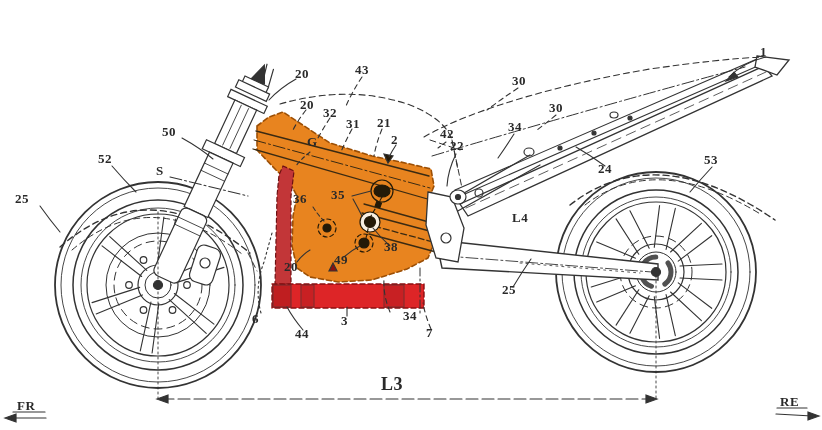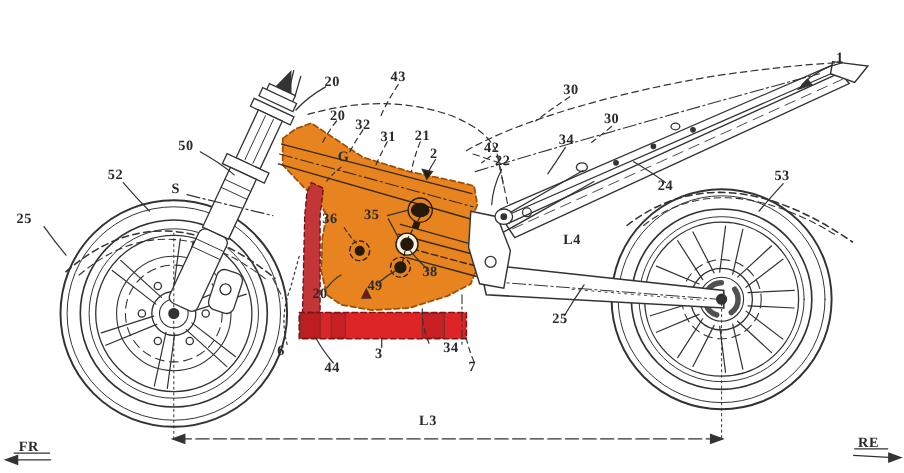--- a/index.html
+++ b/index.html
@@ -2,21 +2,21 @@
 <html><head>
 <meta charset="utf-8">
 <style>
   html,body{margin:0;padding:0;background:#fff;}
   #canvas{position:relative;width:822px;height:430px;background:#ffffff;overflow:hidden;
           font-family:"Liberation Serif", serif;}
   #drawing{position:absolute;left:0;top:0;}
   .lbl{position:absolute;font:700 13px "Liberation Serif", serif;color:#2a2a2a;
        letter-spacing:0.5px;white-space:nowrap;}
   .lbl.it{}
-  .lbl.dim{font-size:13px;}
+  .lbl.dim{font-size:18px;}
 </style>
 </head>
 <body>
 
 <div id="canvas">
 
 <svg id="drawing" width="822" height="430" viewBox="0 0 822 430" fill="none" stroke="#333" stroke-width="1.2" stroke-linecap="round">
 
   <g>
     <circle cx="158" cy="285" r="103" stroke-width="1.8"></circle>

